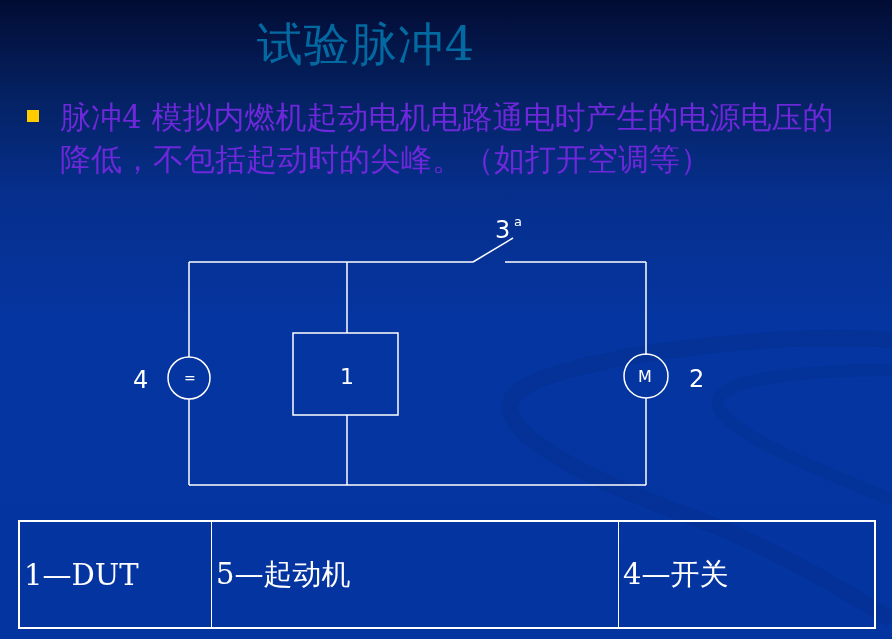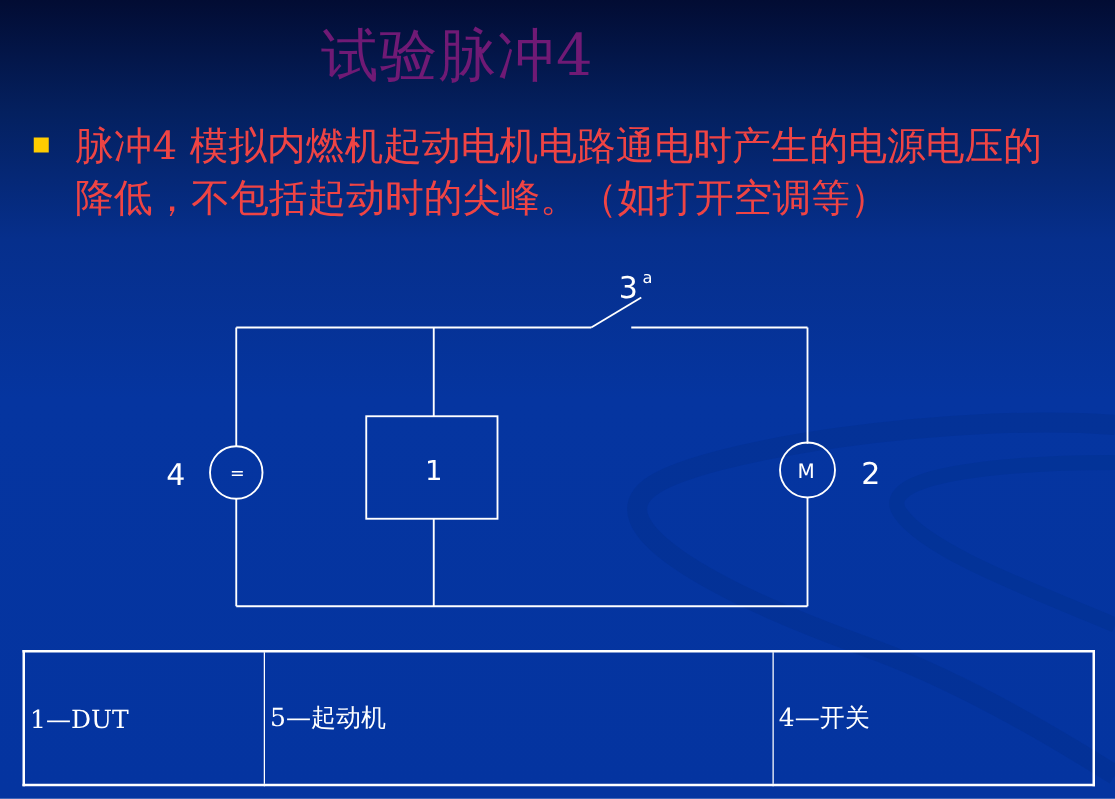--- a/index.html
+++ b/index.html
@@ -7,40 +7,40 @@
     width:892px; height:639px; overflow:hidden; position:relative;
     background: linear-gradient(180deg, #020c33 0%, #04205f 14%, #062f8c 30%, #0535a0 50%, #0434a0 100%);
     font-family: "DejaVu Serif", "Liberation Serif", serif;
     color:#ffffff;
   }
   .swirl {
     position:absolute; left:0; top:0; width:892px; height:639px; pointer-events:none;
   }
   .title {
     position:absolute; left:0; top:14px; width:732px; text-align:center;
-    font-size:46px; line-height:60px; color:#701a75; letter-spacing:1px;
+    font-size:46px; line-height:60px; color:#0369a1; letter-spacing:1px;
   }
   .bullet-wrap {
     position:absolute; left:22px; top:96px; width:850px;
   }
   .bullet-marker {
     position:absolute; left:5px; top:14px; width:12px; height:12px; background:#ffcc00;
   }
   .bullet-text {
-    margin-left:38px; font-size:31px; line-height:42px; color:#ef4444;
+    margin-left:38px; font-size:31px; line-height:42px; color:#6d28d9;
     width:800px;
   }
   .circuit { position:absolute; left:0; top:0; }
   .circuit text { font-family:"DejaVu Sans", "Liberation Sans", sans-serif; fill:#ffffff; }
   table.legend {
     position:absolute; left:18px; top:520px; width:858px; height:109px;
     border-collapse:collapse; border:2px solid #ffffff;
   }
   table.legend td {
-    border:1px solid #ffffff; color:#ffffff; font-size:20px;
+    border:1px solid #ffffff; color:#ffffff; font-size:29px;
     padding:0 4px; height:52px; vertical-align:middle; white-space:nowrap;
   }
 </style>
 </head>
 <body>
 
 <svg class="swirl" width="892" height="639" viewBox="0 0 892 639">
   <path d="M892,340 C760,330 560,360 520,390 C480,420 560,470 700,520 C780,550 860,600 892,620" fill="none" stroke="#03308f" stroke-width="16" opacity="0.55"></path>
   <path d="M892,370 C800,370 700,380 720,410 C740,440 820,470 892,500" fill="none" stroke="#03308f" stroke-width="12" opacity="0.45"></path>
 </svg>

